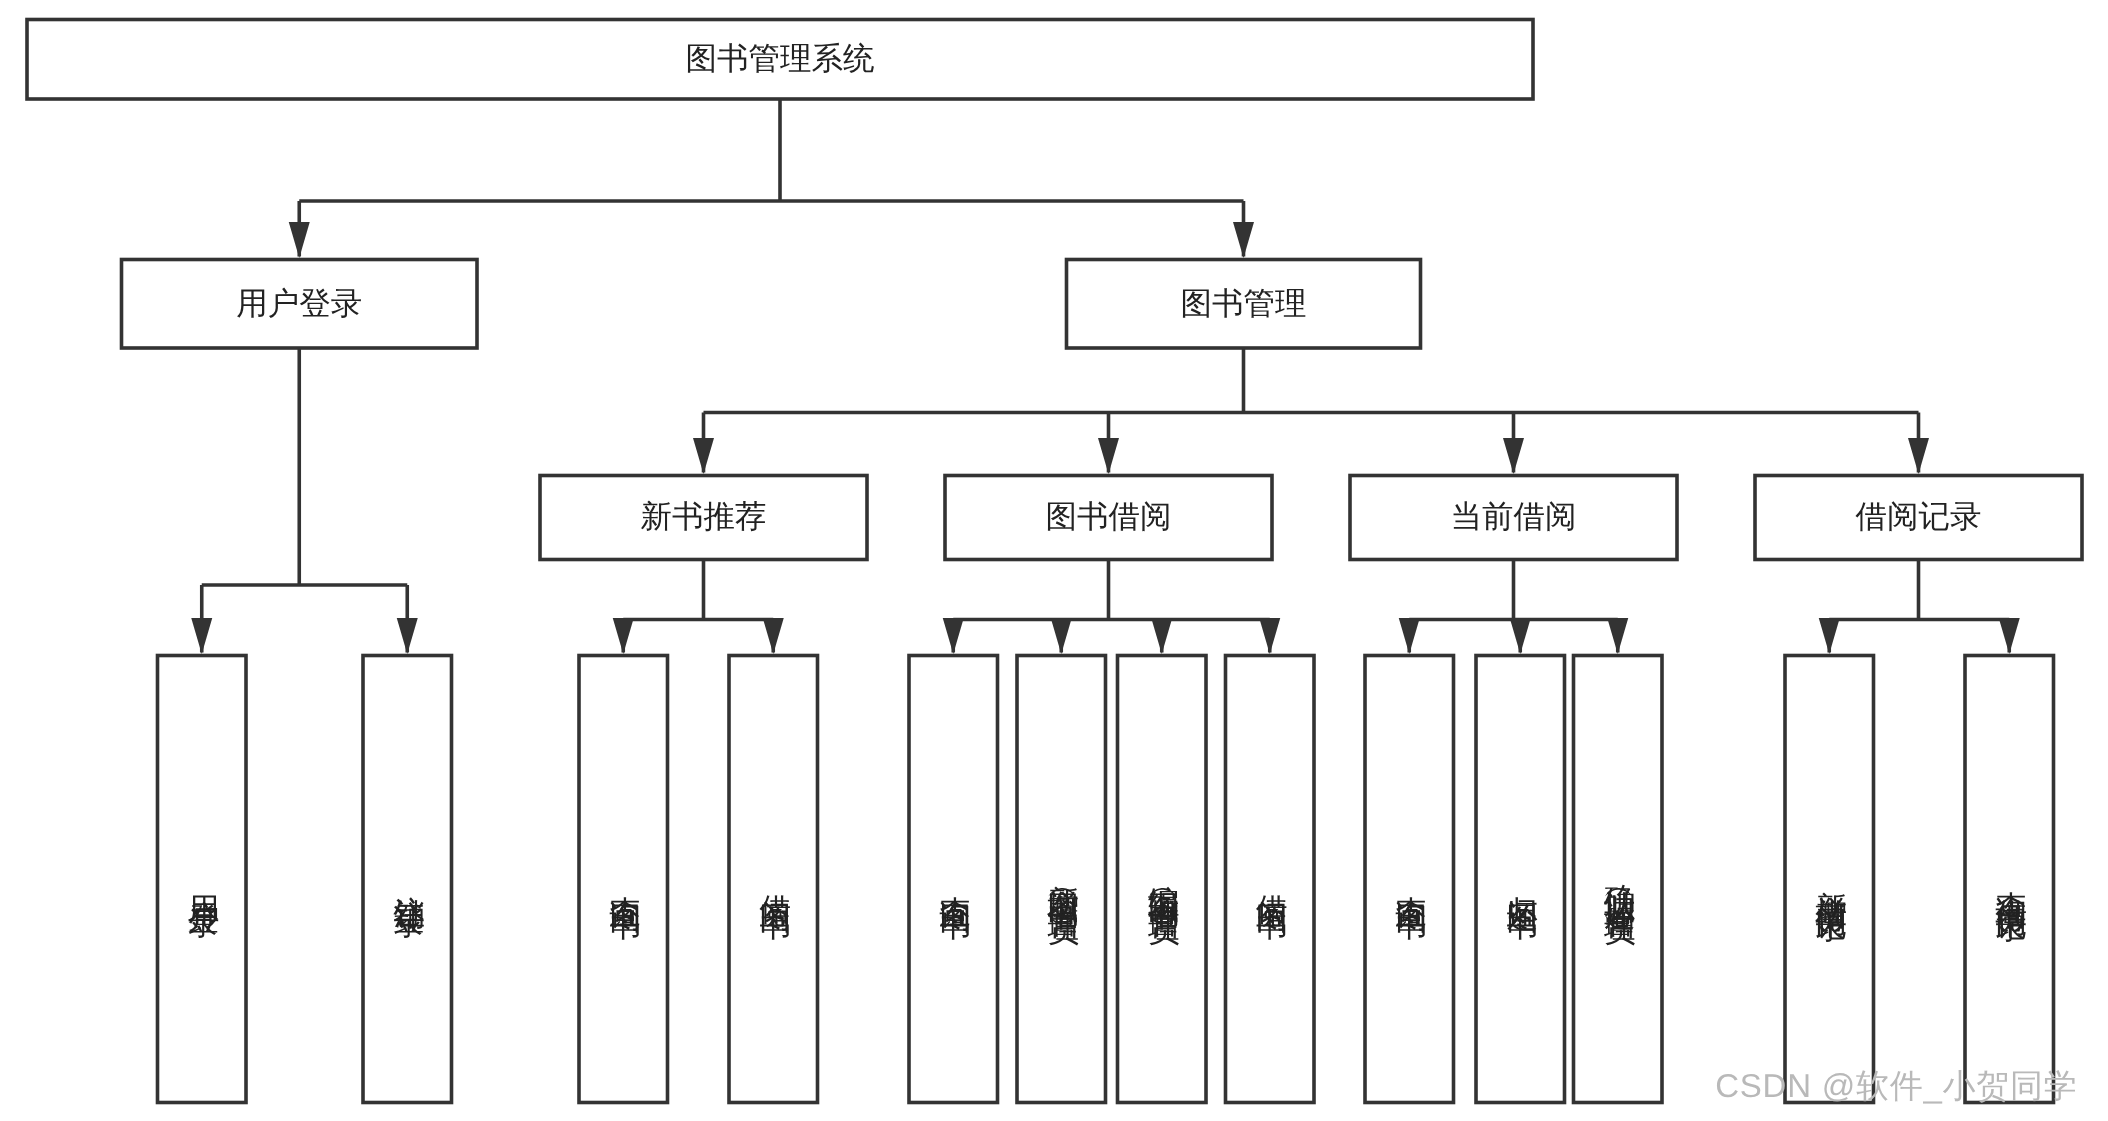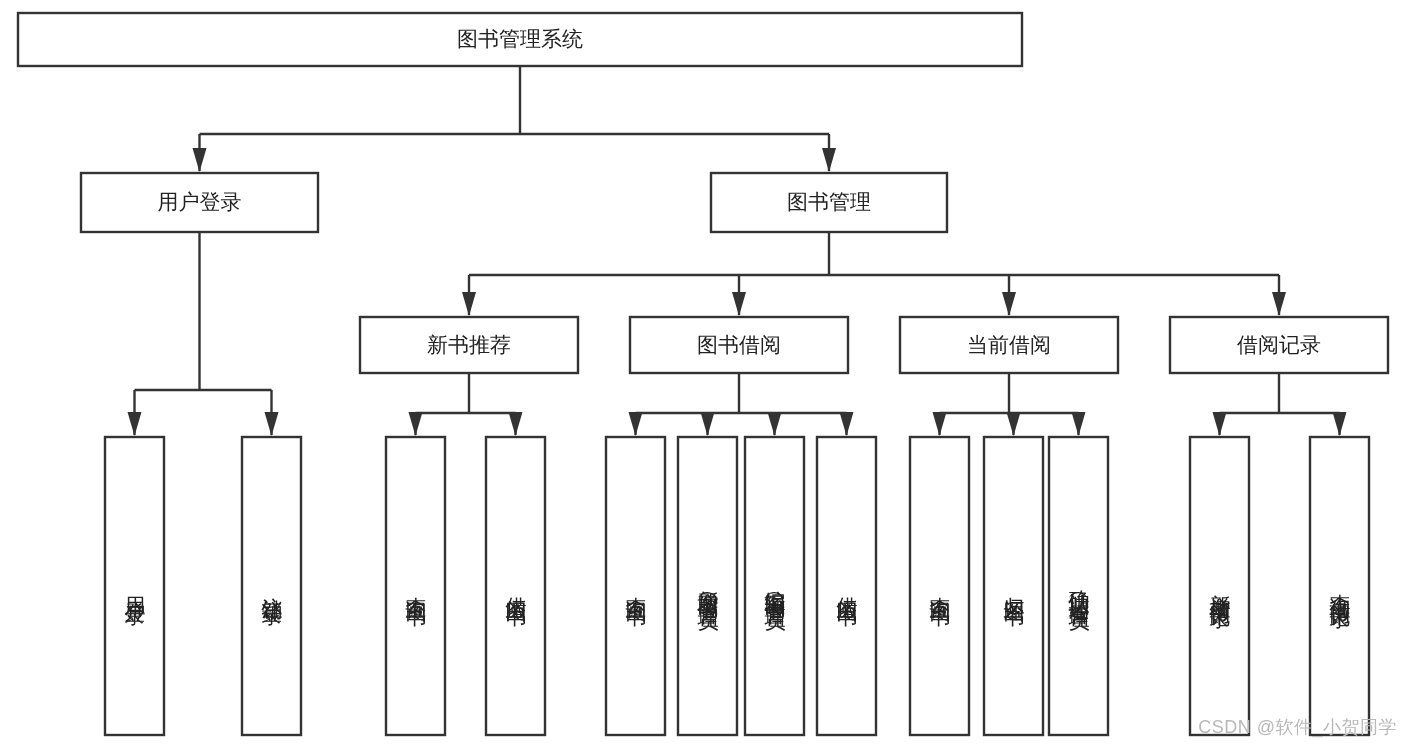--- a/index.html
+++ b/index.html
@@ -57,24 +57,24 @@
     font-size: 21px;
     line-height: 1.18;
     color: #222222;
     letter-spacing: 3px;
     text-align: center;
     white-space: nowrap;
     pointer-events: none;
   }
   .watermark {
     position: absolute;
-    right: 8px;
+    right: 20px;
     bottom: 8px;
     font-family: "Liberation Sans", "DejaVu Sans", sans-serif;
-    font-size: 18px;
+    font-size: 22px;
     color: #b9b9b9;
     white-space: nowrap;
     letter-spacing: 0.5px;
   }
 </style>
 </head>
 <body>
 
 <div id="diagram-root">
 

